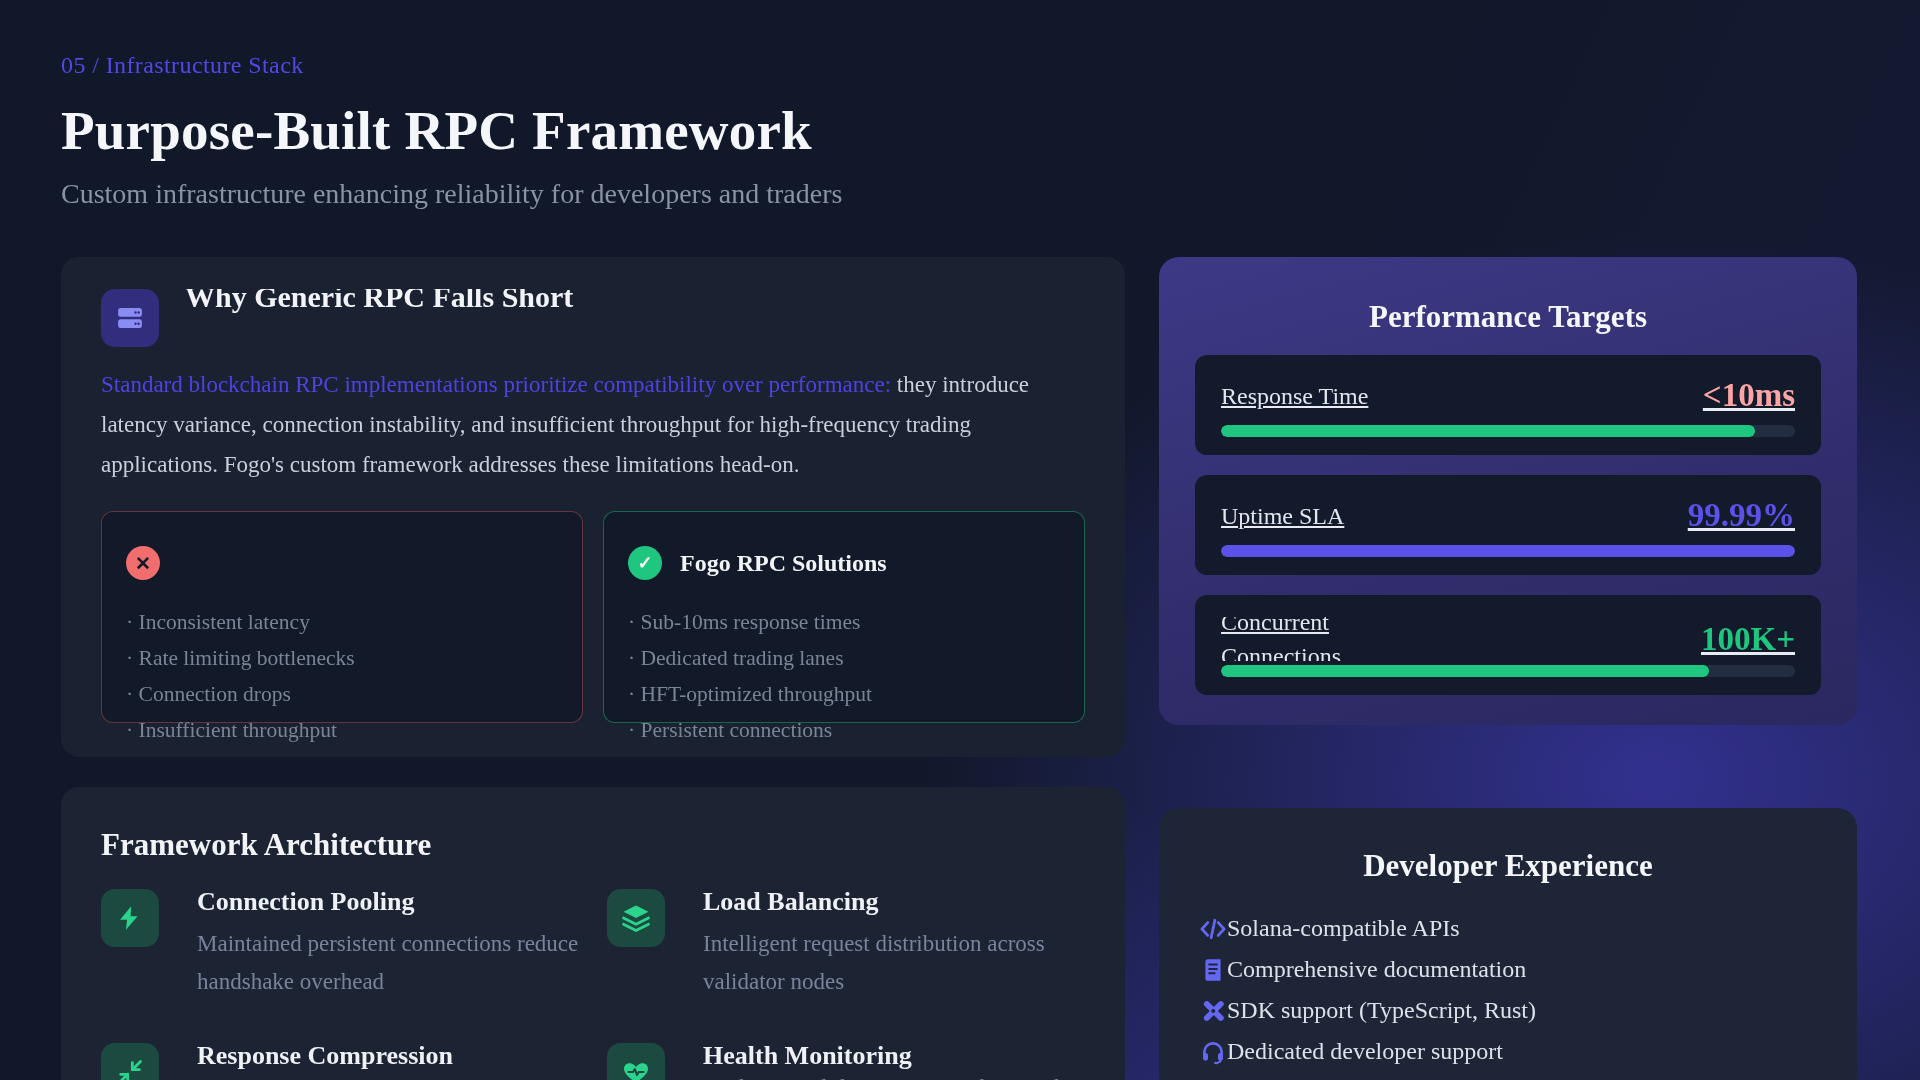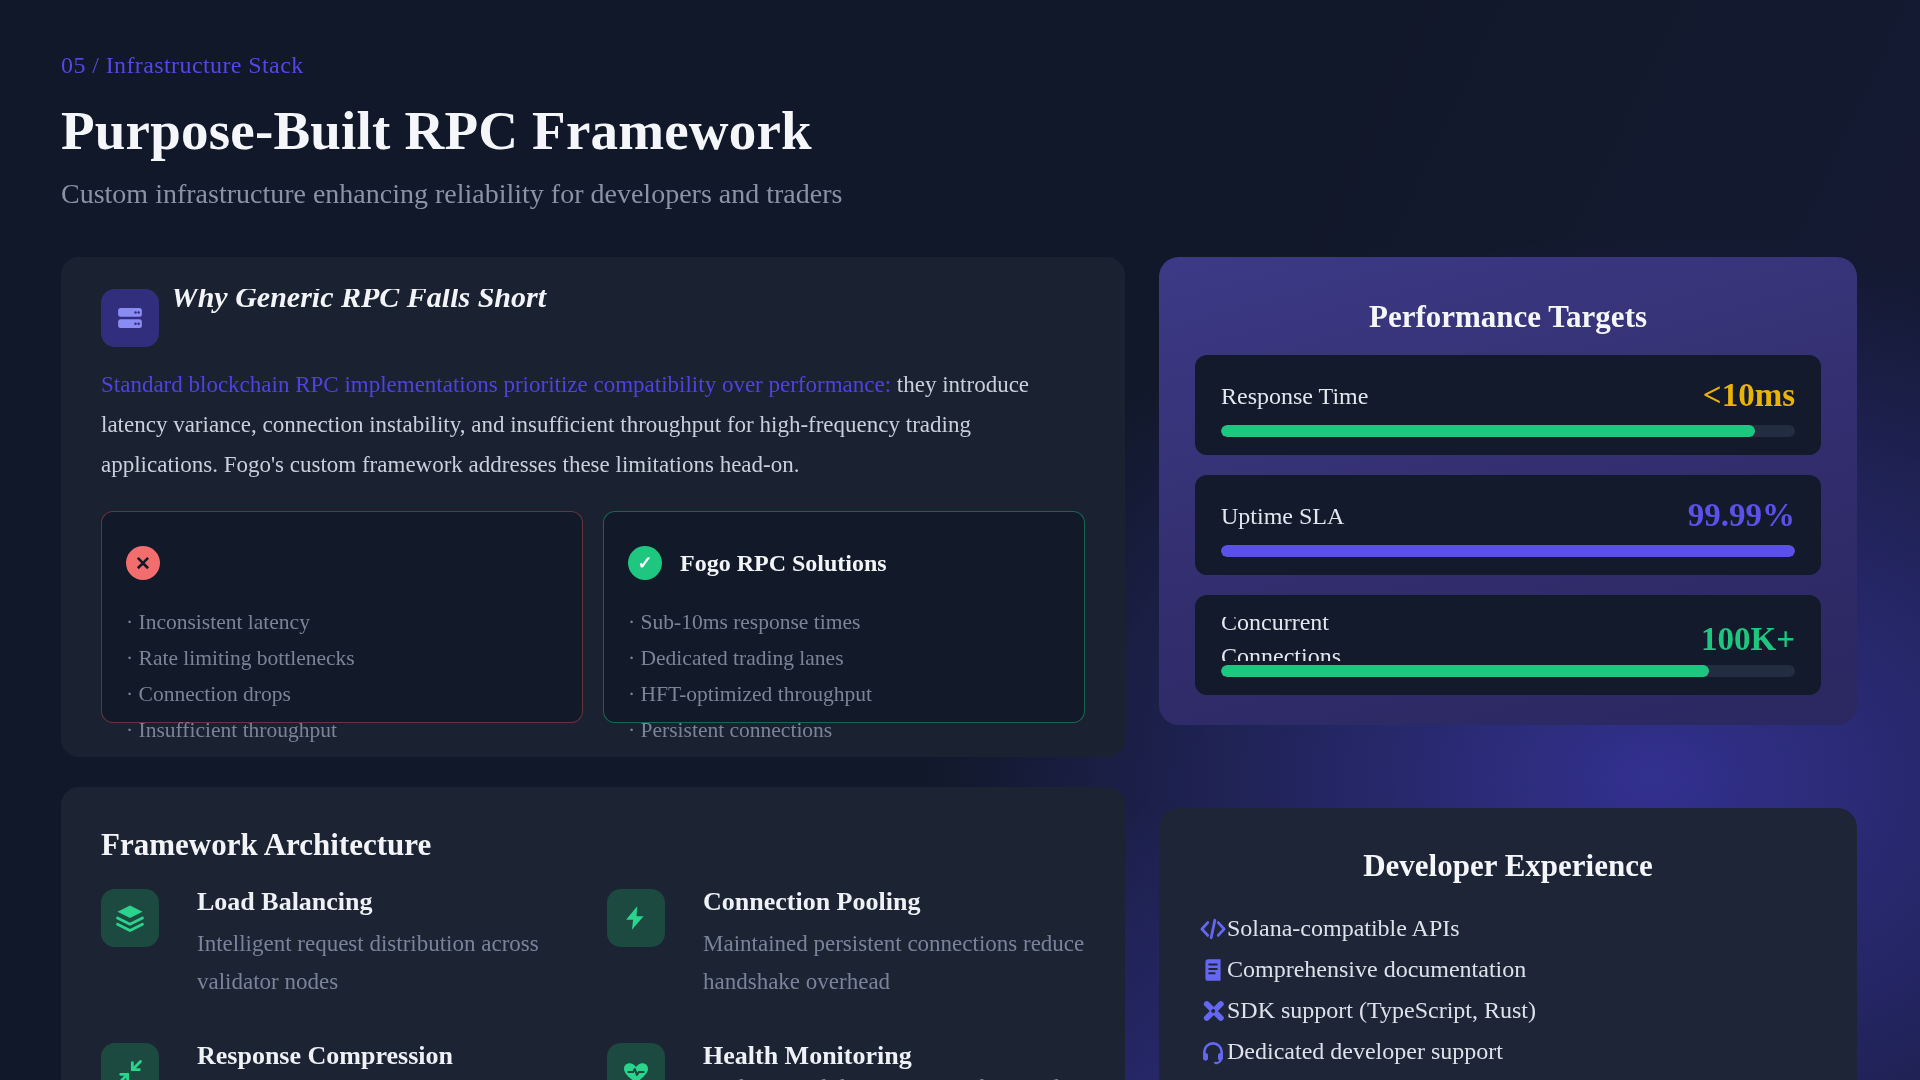--- a/index.html
+++ b/index.html
@@ -18,21 +18,21 @@
   .eyebrow{font-size:24px;font-weight:400;letter-spacing:.4px;color:#5347e6;}
   .h1{margin-top:20px;font-size:55px;font-weight:700;color:#f4f6f9;letter-spacing:.2px;}
   .subtitle{margin-top:16px;font-size:28px;color:#8a92a5;}
   
   .cols{position:absolute;left:61px;top:257px;display:flex;gap:34px;}
   .col-left{width:1064px;display:flex;flex-direction:column;gap:30px;}
   .col-right{width:698px;display:flex;flex-direction:column;}
   .card{border-radius:18px;}
   
   .cardA{background:#1a2231;height:500px;padding:32px 40px;}
-  .cardA-head{display:flex;align-items:flex-end;gap:12px;font-style:italic;}
+  .cardA-head{display:flex;align-items:flex-end;gap:26px;}
   .sq-icon{width:58px;height:58px;border-radius:14px;flex:0 0 auto;
     display:flex;align-items:center;justify-content:center;}
   .sq-indigo{background:#312e7d;color:#8a8cf4;}
   .clipbox{overflow:hidden;}
   .cardA-title-box{height:58px;width:430px;}
   .cardA-title{font-size:30px;font-weight:700;line-height:44px;color:#f2f4f8;transform:translateY(-14px);}
   .cardA-para{margin-top:18px;font-size:23px;line-height:40px;color:#c9cfdb;width:990px;}
   .hl{color:#4e42e0;}
   .vs-row{display:flex;gap:20px;margin-top:26px;}
   .vs-box{width:487px;height:212px;border-radius:12px;background:#121a29;padding:20px 24px;}
@@ -55,21 +55,21 @@
   .feat .sq-icon{position:absolute;left:0;top:4px;width:58px;height:58px;}
   .sq-green{background:#1c4a40;color:#2bd48c;}
   .feat-title{margin-left:34px;font-size:26px;font-weight:700;color:#eef1f6;line-height:34px;}
   .feat-desc{margin-left:34px;margin-top:6px;font-size:23px;line-height:38px;color:#79839b;width:420px;}
   .clip-mid{height:52px;overflow:hidden;}
   .clip-mid .inner{transform:translateY(-10px);}
   
   .cardC{height:468px;border-radius:20px;padding:36px;
     background:linear-gradient(165deg,#3c3a86 0%,#322e6e 55%,#2b2760 100%);}
   .cardC-title{text-align:center;font-size:31px;font-weight:700;color:#f4f6f9;margin-top:6px;}
-  .metric{background:#121a2b;border-radius:12px;padding:22px 26px;margin-top:20px;height:100px;position:relative;}
+  .metric{background:#121a2b;border-radius:12px;padding:22px 26px;margin-top:20px;height:100px;position:relative;text-decoration:underline;}
   .metric-top{display:flex;justify-content:space-between;align-items:center;}
   .metric-label{font-size:24px;color:#e2e6ee;line-height:34px;}
   .metric-label-clip{height:44px;overflow:hidden;width:220px;}
   .metric-label-clip .inner{transform:translateY(-12px);}
   .metric-value{font-size:33px;font-weight:700;}
   .bar-track{position:absolute;left:26px;right:26px;bottom:18px;height:12px;border-radius:6px;background:#232d41;overflow:hidden;}
   .bar-fill{height:100%;border-radius:6px;}
   
   .cardD{background:#1d2536;height:350px;border-radius:20px;padding:36px 40px;margin-top:83px;}
   .cardD-title{text-align:center;font-size:31px;font-weight:700;color:#f4f6f9;margin-top:4px;}
@@ -139,37 +139,37 @@
             </ul>
           </div>
         </div>
       </div>
 
       <div class="card cardB">
         <div class="cardB-title">Framework Architecture</div>
         <div class="feat-grid">
           <div class="feat">
             <div class="sq-icon sq-green">
+              <svg width="28" height="28" viewBox="0 0 24 24">
+                  <path d="M13 2 3.5 13.5h6l-1 8.5 10-11.5h-6L13 2z" fill="currentColor"></path>
+                </svg>
+            </div>
+            <div class="feat-title">Connection Pooling</div>
+            <div class="feat-desc">Maintained persistent connections reduce handshake overhead</div>
+          </div>
+          <div class="feat">
+            <div class="sq-icon sq-green">
               <svg width="30" height="30" viewBox="0 0 24 24" fill="none" stroke="currentColor" stroke-width="2.2" stroke-linecap="round" stroke-linejoin="round">
                 <path d="M12 2 2 7l10 5 10-5-10-5z" fill="currentColor" stroke="none"></path>
                 <path d="m2 12 10 5 10-5"></path>
                   <path d="m2 17 10 5 10-5"></path>
               </svg>
             </div>
             <div class="feat-title">Load Balancing</div>
             <div class="feat-desc">Intelligent request distribution across validator nodes</div>
-          </div>
-          <div class="feat">
-            <div class="sq-icon sq-green">
-              <svg width="28" height="28" viewBox="0 0 24 24">
-                  <path d="M13 2 3.5 13.5h6l-1 8.5 10-11.5h-6L13 2z" fill="currentColor"></path>
-                </svg>
-            </div>
-            <div class="feat-title">Connection Pooling</div>
-            <div class="feat-desc">Maintained persistent connections reduce handshake overhead</div>
           </div>
           <div class="feat">
             <div class="sq-icon sq-green">
               <svg width="28" height="28" viewBox="0 0 24 24" fill="none" stroke="currentColor" stroke-width="2.4" stroke-linecap="round" stroke-linejoin="round">
                 <polyline points="4 14 10 14 10 20"></polyline>
                   <polyline points="20 10 14 10 14 4"></polyline>
                 <line x1="14" y1="10" x2="21" y2="3"></line>
                   <line x1="3" y1="21" x2="10" y2="14"></line>
               </svg>
             </div>
@@ -193,21 +193,21 @@
     </div>
 
     <div class="col-right">
 
       <div class="cardC">
         <div class="cardC-title">Performance Targets</div>
 
         <div class="metric">
           <div class="metric-top">
             <div class="metric-label">Response Time</div>
-            <div class="metric-value" style="color: #eab308;">&lt;10ms</div>
+            <div class="metric-value" style="color: #fca5a5;">&lt;10ms</div>
           </div>
           <div class="bar-track">
             <div class="bar-fill" style="background: rgb(31, 198, 127); width: 93%;"></div>
           </div>
         </div>
 
         <div class="metric">
           <div class="metric-top">
             <div class="metric-label">Uptime SLA</div>
             <div class="metric-value" style="color: rgb(91, 81, 232);">99.99%</div>

